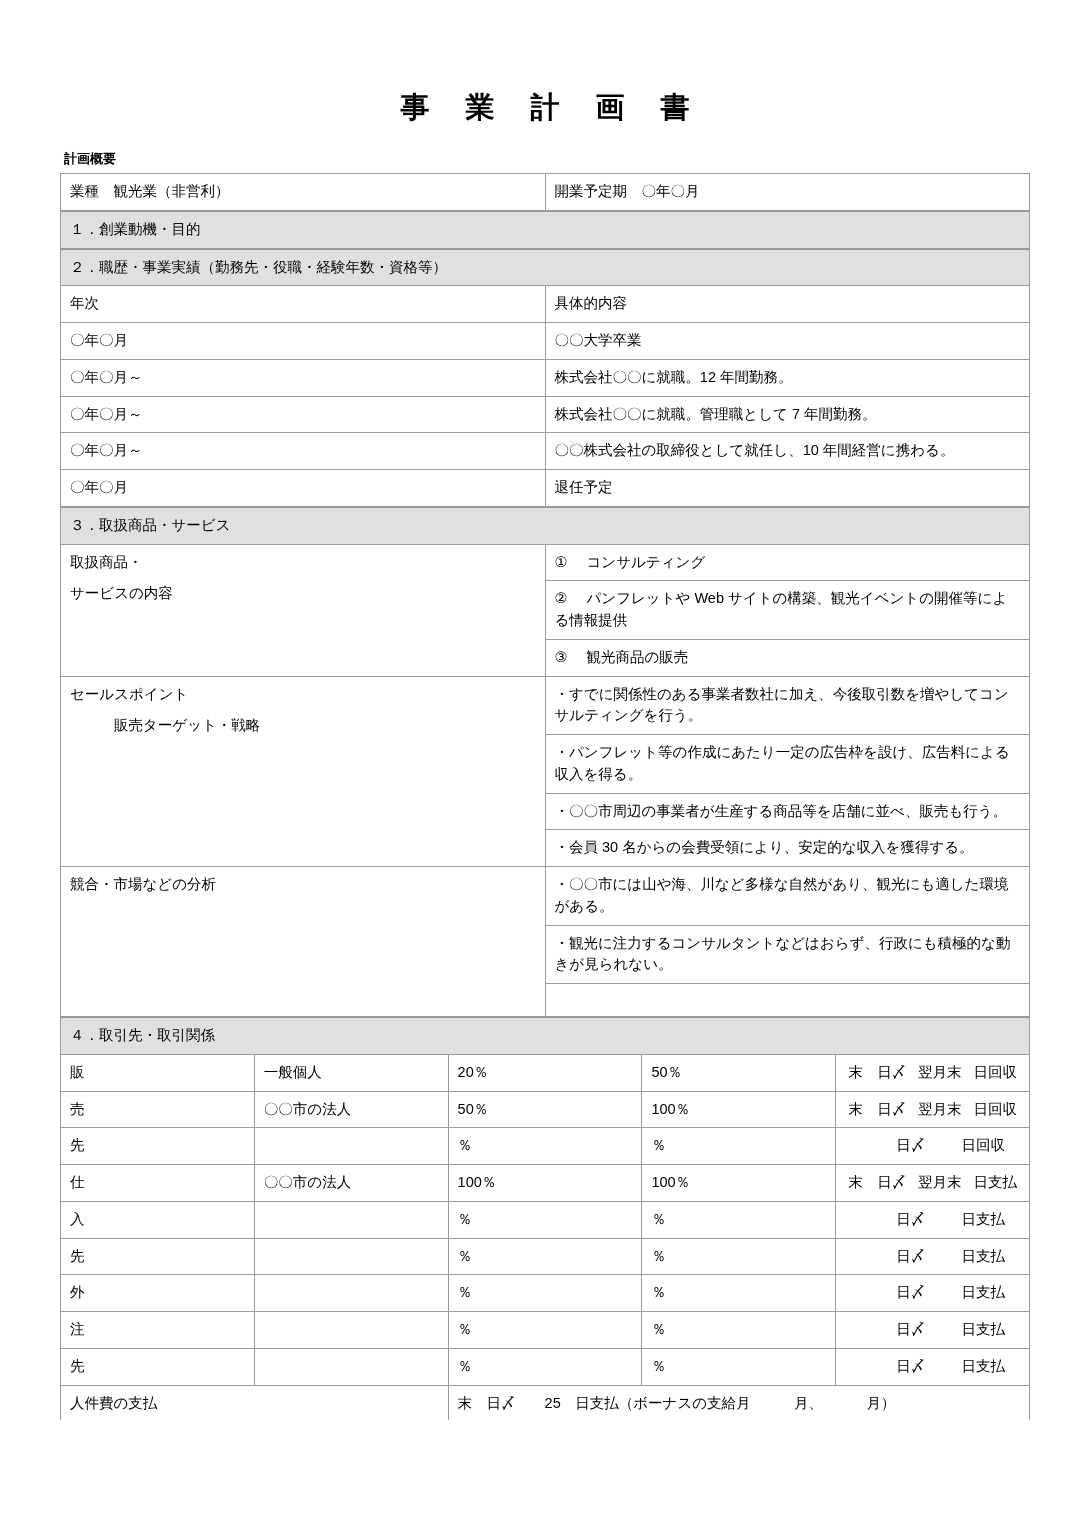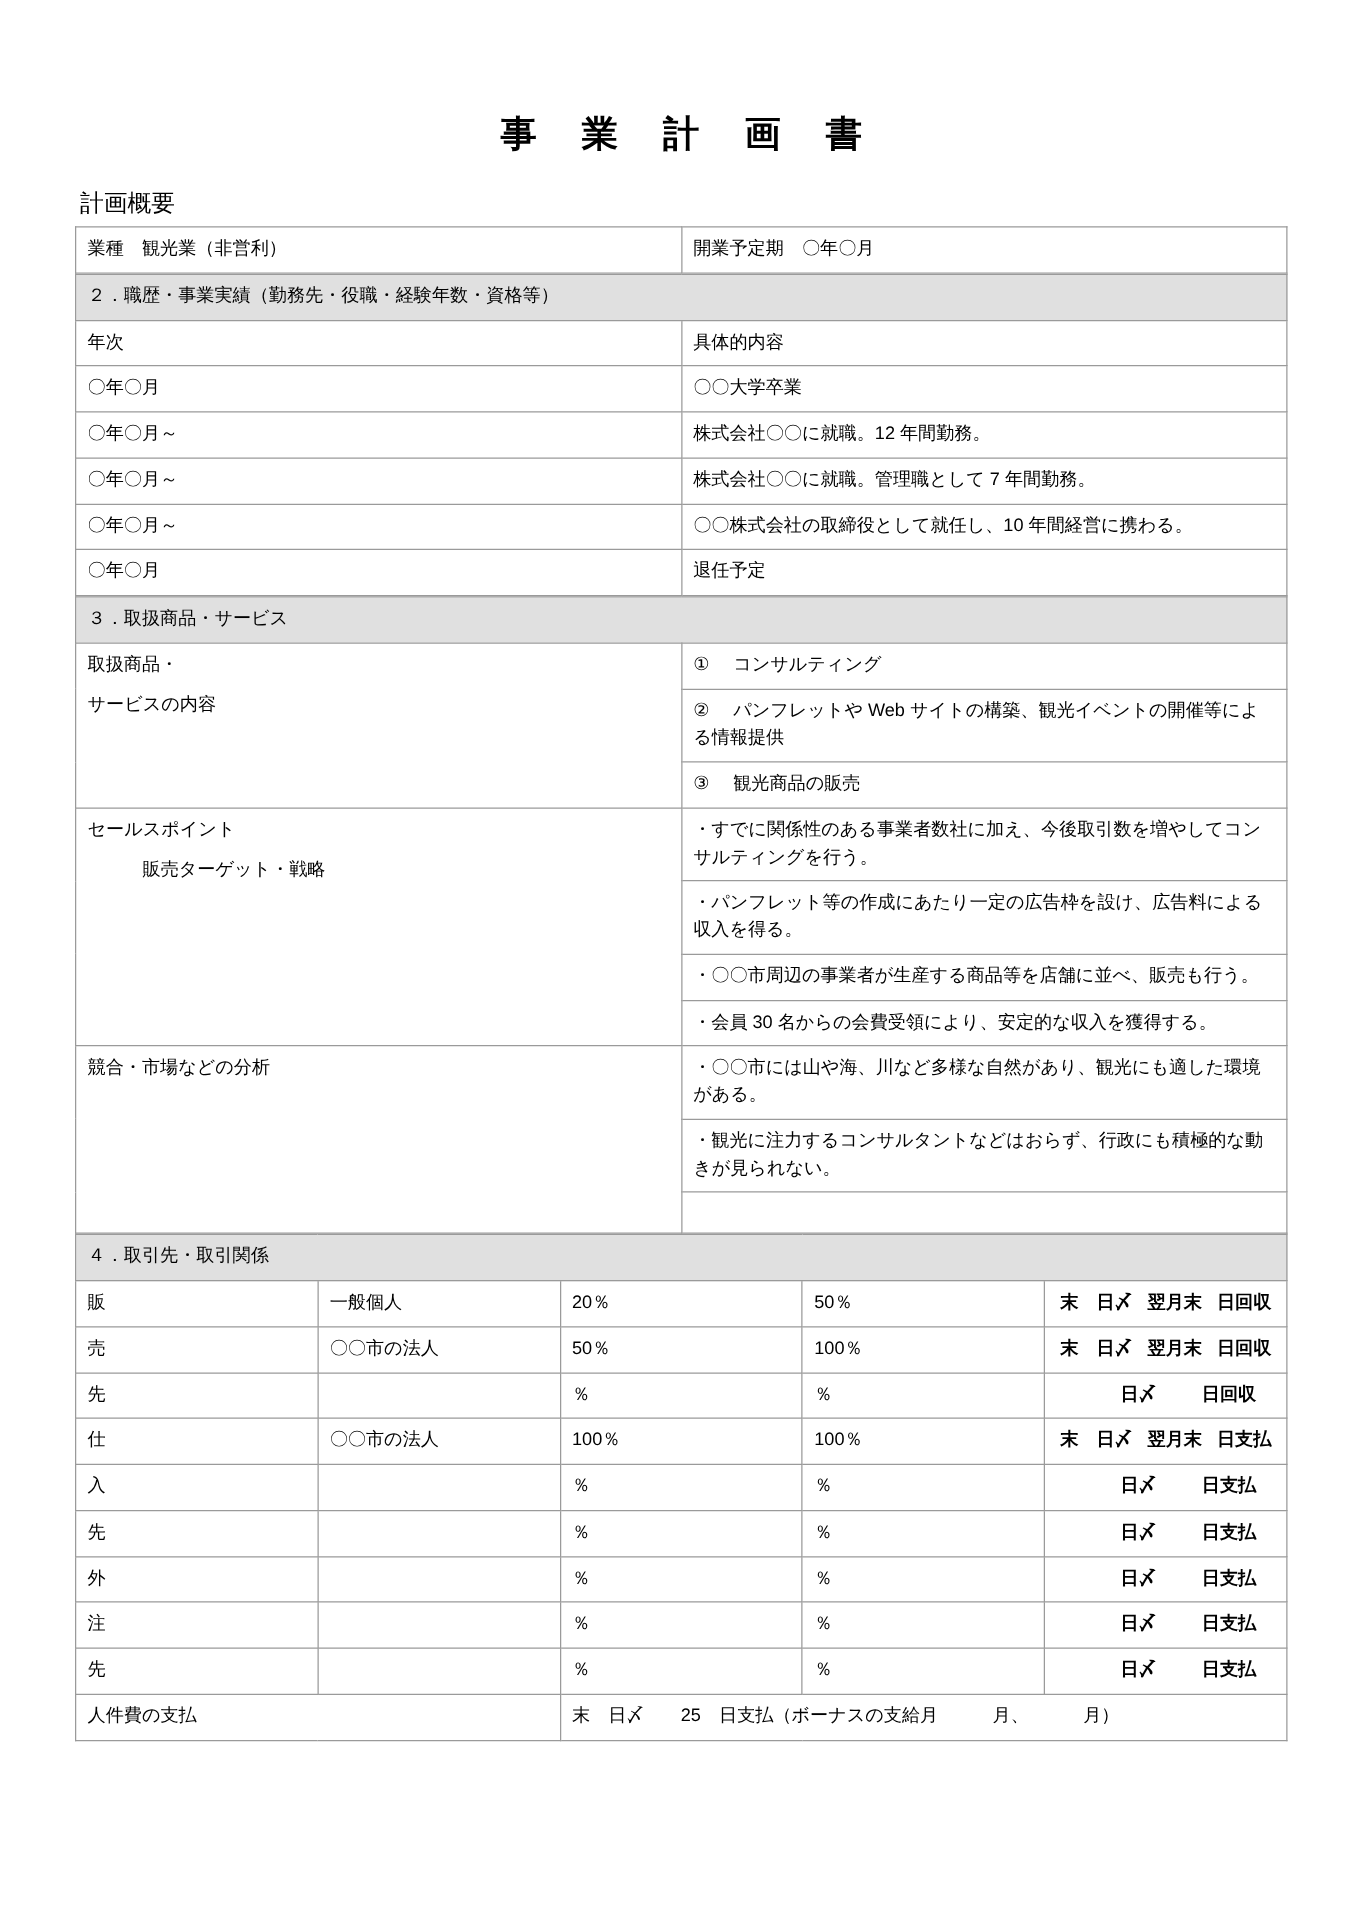--- a/index.html
+++ b/index.html
@@ -21,22 +21,22 @@
   }
   .doc-title {
     text-align: center;
     font-size: 29px;
     font-weight: bold;
     letter-spacing: 14px;
     margin: 18px 0 22px 0;
     padding-left: 14px;
   }
   .section-label {
-    font-size: 19px;
-    font-weight: normal;
+    font-size: 13px;
+    font-weight: bold;
     margin: 0 0 5px 4px;
   }
   table.grid {
     border-collapse: collapse;
     width: 100%;
     table-layout: fixed;
   }
   table.grid td, table.grid th {
     border: 1px solid #9a9a9a;
     font-size: 14.5px;
@@ -65,21 +65,20 @@
     font-size: 14.5px;
     padding: 7px 2px;
   }
   .pct-cell { text-align: center; font-weight: bold; margin-left: 30px; }
   .cond-cell { font-size: 14.5px; }
   .cond-inner {
     display: flex;
     justify-content: space-around;
     align-items: center;
     gap: 6px;
-    font-weight: bold;
   }
   .cond-inner span { white-space: nowrap; }
   .itemnum {
     display: inline-block;
     width: 32px;
   }
   .blankrow td { height: 18px; }
 </style>
 </head>
 <body>
@@ -94,20 +93,23 @@
     <tbody>
         <tr>
       <td style="width:50%;">業種　観光業（非営利）</td>
       <td style="width:50%;">開業予定期　〇年〇月</td>
     </tr>
   </tbody>
     </table>
 
   <table class="grid" style="border-top:none;">
     <tbody>
+        <tr>
+      <td class="hdr">１．創業動機・目的</td>
+    </tr>
   </tbody>
     </table>
 
   <table class="grid" style="border-top:none;">
     <tbody>
         <tr>
       <td class="hdr" colspan="2">２．職歴・事業実績（勤務先・役職・経験年数・資格等）</td>
     </tr>
     <tr>
       <td style="width:25%;margin-left:18px;">年次</td>

